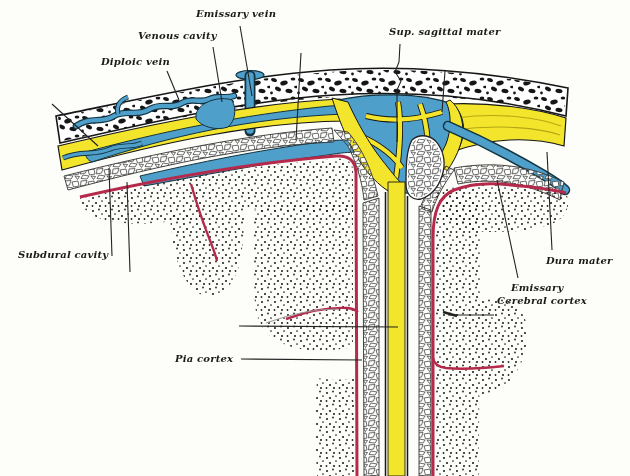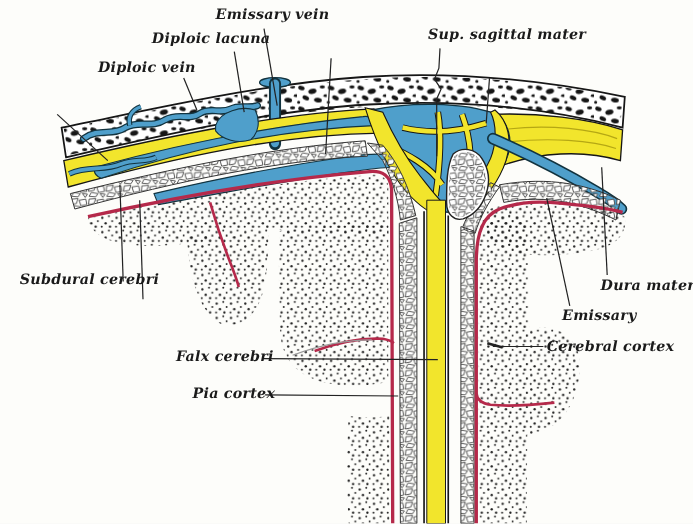--- a/index.html
+++ b/index.html
@@ -4,21 +4,21 @@
 <style>
   :root{
     --vein-blue:#4f9fcb; --dura-yellow:#f2e52c; --pia-red:#b5294a;
     --ink-black:#1a1a1a; --background:#fdfdfa;
   }
   html,body{margin:0;padding:0;}
   body{background:#e8e8e8;font-family:"DejaVu Serif", serif;}
   #stage{position:relative;width:630px;height:476px;background:var(--background);overflow:hidden;}
   #stage svg{position:absolute;left:0;top:0;}
   .lbl{
-    position:absolute;font-style:italic;font-weight:bold;font-size:13px;line-height:15px;
+    position:absolute;font-style:italic;font-weight:bold;font-size:10px;line-height:15px;
     color:var(--ink-black);white-space:nowrap;letter-spacing:0.2px;
     font-family:"DejaVu Serif", serif;
   }
 </style>
 </head>
 <body>
 
 <div id="stage">
 
 <svg width="630" height="476" viewBox="0 0 630 476">
@@ -152,24 +152,23 @@
     <path d="M127,182 L130,272"></path>
     <path d="M552,250 L547,152"></path>
     <path d="M518,278 L497,180"></path>
     <path d="M448,315 L494,315"></path>
     <path d="M443,312 L457,316" stroke-width="2.4"></path>
     <path d="M239,326 L398,327"></path>
     <path d="M241,359 L362,360"></path>
   </g>
 </svg>
 
-<div class="lbl" style="left:89px;top:54px">Diploic vein</div>
-<div class="lbl" style="left:138px;top:28px">Diploic lacuna</div>
+<div class="lbl" style="left:101px;top:54px">Diploic vein</div>
+<div class="lbl" style="left:138px;top:28px">Venous cavity</div>
 <div class="lbl" style="left:196px;top:6px">Emissary vein</div>
 <div class="lbl" style="left:389px;top:24px">Sup. sagittal mater</div>
-<div class="lbl" style="left:18px;top:247px">Subdural cerebri</div>
+<div class="lbl" style="left:18px;top:247px">Subdural cavity</div>
 <div class="lbl" style="left:546px;top:253px">Dura mater</div>
 <div class="lbl" style="left:511px;top:280px">Emissary</div>
-<div class="lbl" style="left:497px;top:308px">Cerebral cortex</div>
-<div class="lbl" style="left:160px;top:317px">Falx cerebri</div>
+<div class="lbl" style="left:497px;top:293px">Cerebral cortex</div>
 <div class="lbl" style="left:175px;top:351px">Pia cortex</div>
 
 </div>
 
 </body></html>

